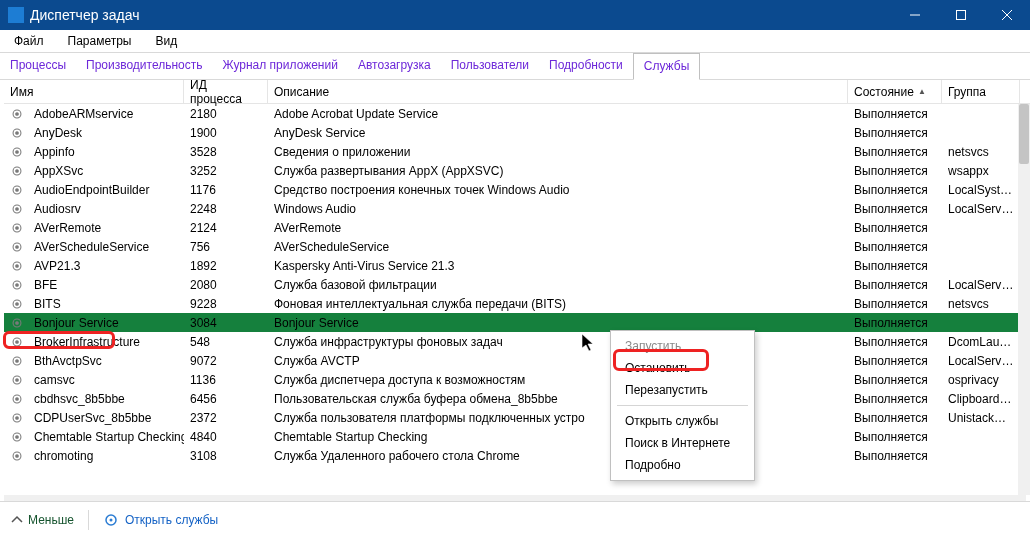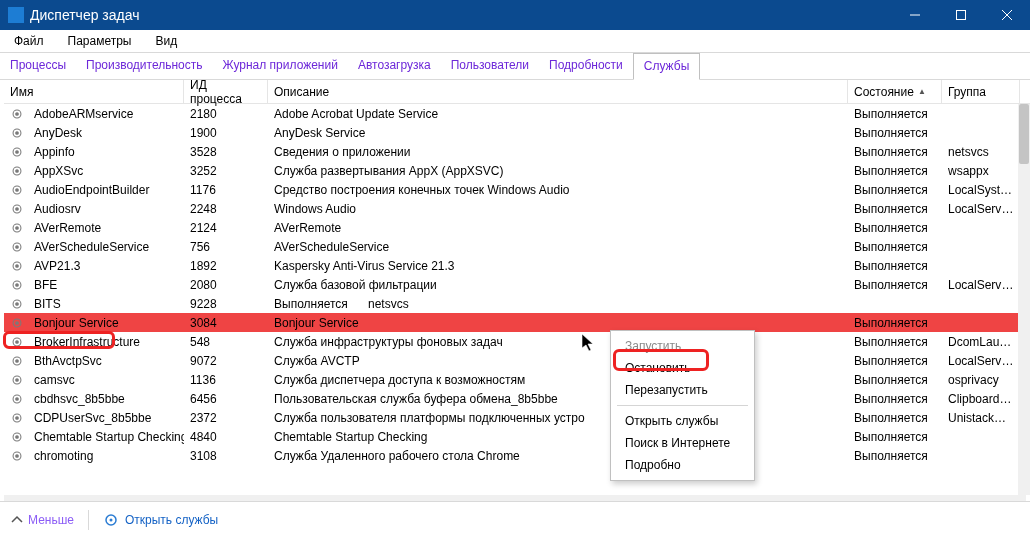--- a/index.html
+++ b/index.html
@@ -20,39 +20,39 @@
   .tabs .tab { padding: 5px 10px 4px; cursor: pointer; border-right: 0; color: #6d28d9; }
   .tabs .tab.active { border: 1px solid #c0c0c0; border-bottom: 1px solid #fff; background: #fff; margin-bottom: -1px; }
 
   .grid-wrap { position: relative; height: 422px; border-bottom: 1px solid #d9d9d9; }
   .grid-scroll { position: absolute; inset: 0 0 6px 4px; overflow: hidden; }
   .col-headers { display: flex; height: 24px; align-items: center; font-size: 12px; color: #000; border-bottom: 1px solid #e5e5e5; }
   .col-headers .ch { padding: 0 6px; border-right: 1px solid #e5e5e5; height: 100%; display: flex; align-items: center; cursor: pointer; }
   .col-headers .ch .sort { font-size: 8px; margin-left: 4px; color: #555; }
   .rows { }
   .row { display: flex; height: 19px; align-items: center; font-size: 12px; }
-  .row.sel { background: #ef4444; }
+  .row.sel { background: #15803d; }
   .row .c { padding: 0 6px; overflow: hidden; white-space: nowrap; text-overflow: ellipsis; }
   .row .name-cell { display: flex; align-items: center; gap: 10px; }
   .row .svc-icon { width: 14px; height: 14px; display: inline-block; flex: 0 0 14px; }
   .svc-icon svg { display: block; }
 
   .c-name { width: 180px; }
   .c-pid  { width: 84px; }
   .c-desc { width: 580px; }
   .c-state{ width: 94px; }
   .c-group{ width: 78px; }
 
   .vscroll { position: absolute; right: 0; top: 24px; bottom: 6px; width: 12px; background: #f0f0f0; }
   .vscroll .thumb { position: absolute; left: 1px; right: 1px; top: 0; height: 60px; background: #c4c4c4; border-radius: 2px; }
 
   .hscroll-status { position:absolute; left:4px; right:4px; bottom:0; height:6px; background:#f0f0f0;}
 
   .footer { height: 36px; display: flex; align-items: center; padding: 0 10px; gap: 14px; }
-  .footer .chev { display:inline-flex; align-items:center; gap:4px; cursor:pointer; font-size:12px; color:#8b5cf6;}
+  .footer .chev { display:inline-flex; align-items:center; gap:4px; cursor:pointer; font-size:12px; color:#14532d;}
   .footer .chev svg { stroke:#555; fill:none; stroke-width:1.5;}
   .footer .link { color: #1462c5; cursor: pointer; display:inline-flex; align-items:center; gap:6px; font-size:12px;}
   .footer .link .gear-badge { width:16px; height:16px; }
 
   .cursor-img { position:absolute; pointer-events:none; }
 
   .ctx { position: absolute; background: #fff; border: 1px solid #c0c0c0; box-shadow: 2px 3px 6px rgba(0,0,0,.2); padding: 4px 0; font-size: 12px; min-width: 145px; }
   .ctx .ci { padding: 4px 14px 4px 14px; cursor: pointer; }
   .ctx .ci.disabled { color: #8a8a8a; cursor: default; }
   .ctx .sep { height: 1px; background: #d5d5d5; margin: 4px 6px; }
@@ -297,20 +297,21 @@
               <svg width="14" height="14" viewBox="0 0 16 16">
                 <g fill="none" stroke="#7a7a7a" stroke-width="1.2">
                   <circle cx="8" cy="8" r="4.5"></circle>
                   <circle cx="8" cy="8" r="1.5" fill="#7a7a7a"></circle>
                 </g>
               </svg>
             </span>
             <span>BITS</span>
           </div>
           <div class="c c-pid">9228</div>
+          <div class="c c-desc">Фоновая интеллектуальная служба передачи (BITS)</div>
           <div class="c c-state">Выполняется</div>
           <div class="c c-group">netsvcs</div>
         </div>
         <div class="row sel">
           <div class="c c-name name-cell">
             <span class="svc-icon">
               <svg width="14" height="14" viewBox="0 0 16 16">
                 <g fill="none" stroke="#7a7a7a" stroke-width="1.2">
                   <circle cx="8" cy="8" r="4.5"></circle>
                   <circle cx="8" cy="8" r="1.5" fill="#7a7a7a"></circle>

